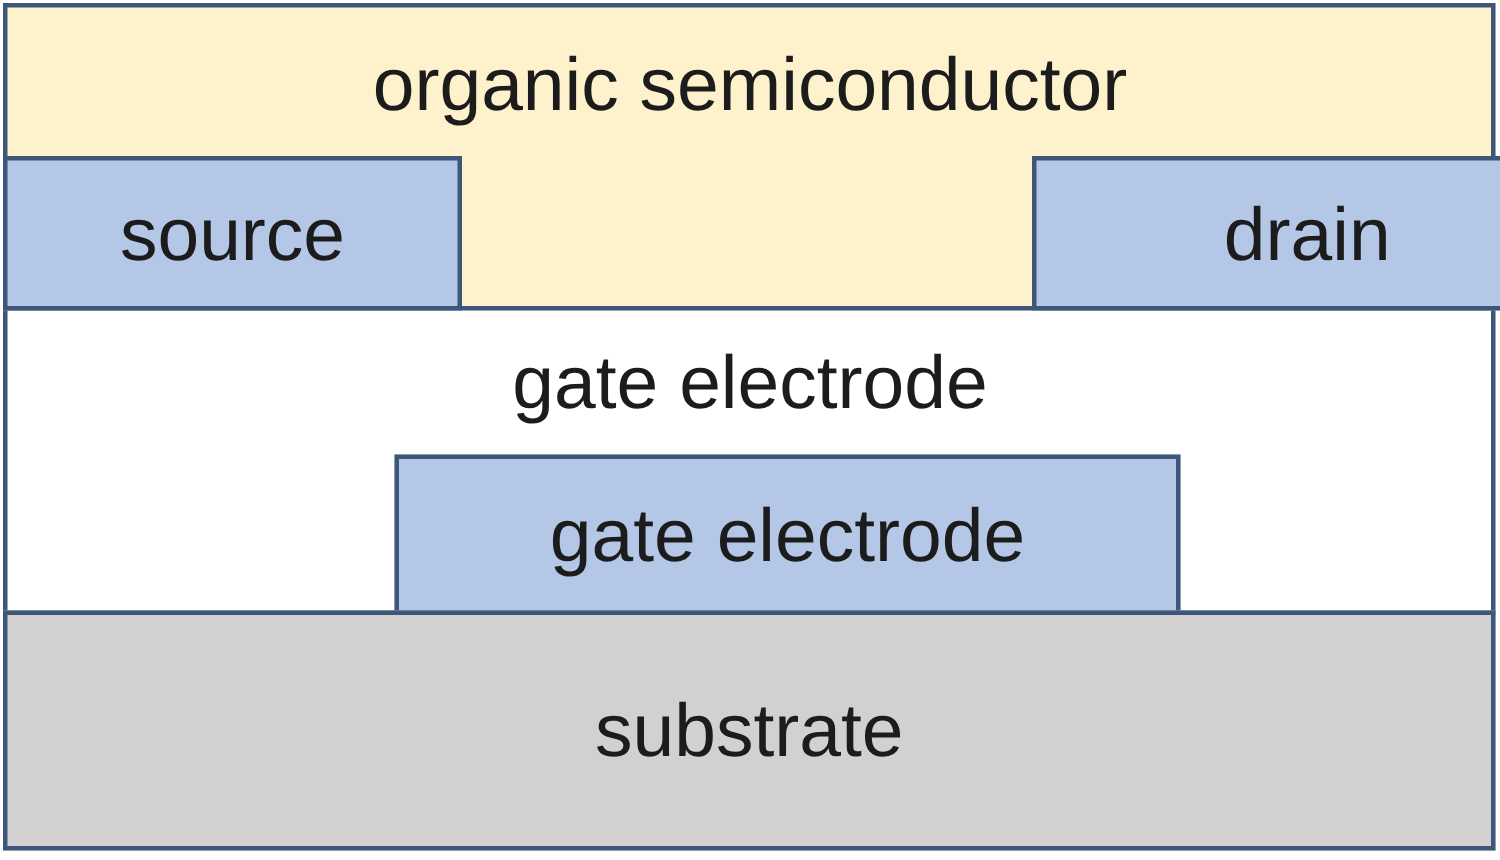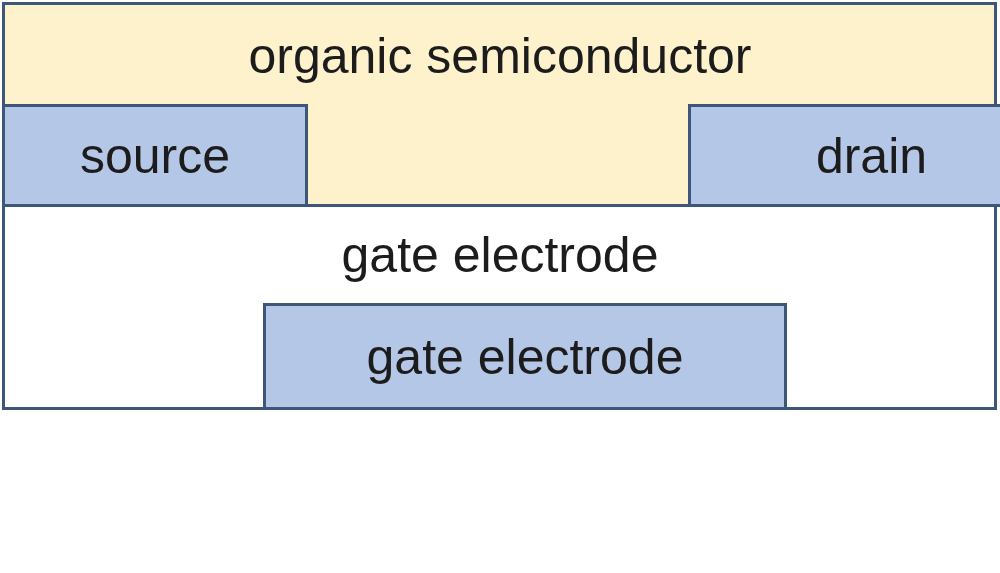--- a/index.html
+++ b/index.html
@@ -59,20 +59,23 @@
   </div>
 
   <div class="layer layer-drain" style="background-color: rgb(180, 199, 231); border-color: rgb(62, 86, 121);">
     <span class="lbl" style="color: rgb(28, 28, 28);">drain</span>
   </div>
 
   <div class="layer layer-gate" style="background-color: rgb(180, 199, 231); border-color: rgb(62, 86, 121);">
     <span class="lbl" style="color: rgb(28, 28, 28);">gate electrode</span>
   </div>
 
+  <div class="layer layer-substrate" style="background-color: rgb(210, 208, 208); border-color: rgb(62, 86, 121);">
+    <span class="lbl" style="color: rgb(28, 28, 28);">substrate</span>
+  </div>
 
   <div class="overlay-label organic-label">
     <span class="lbl" style="color: rgb(28, 28, 28);">organic semiconductor</span>
   </div>
 
   <div class="overlay-label dielectric-label">
     <span class="lbl" style="color: rgb(28, 28, 28);">gate electrode</span>
   </div>
 
 </div>

